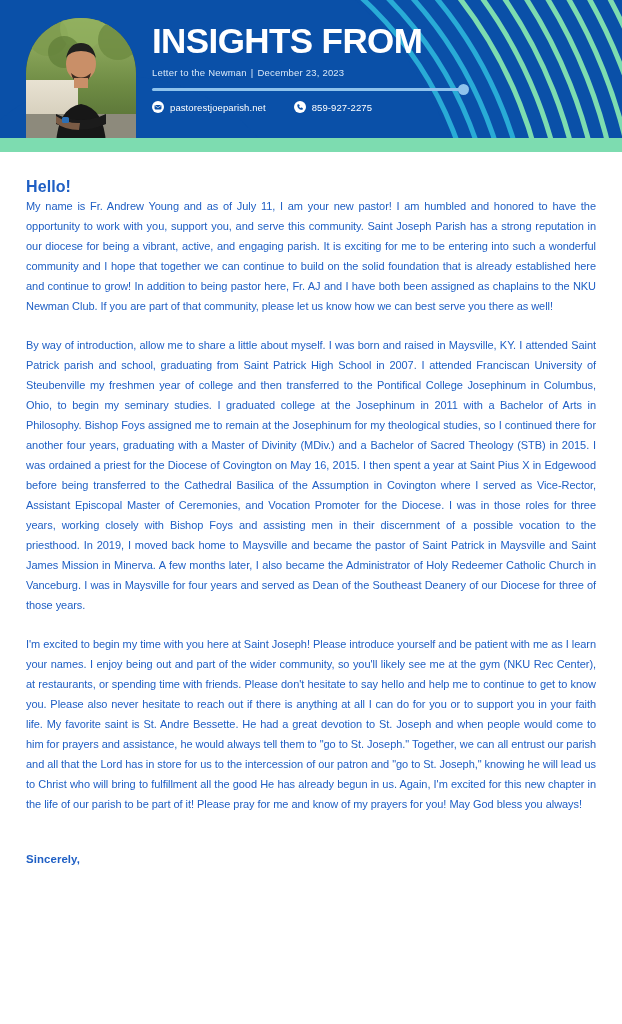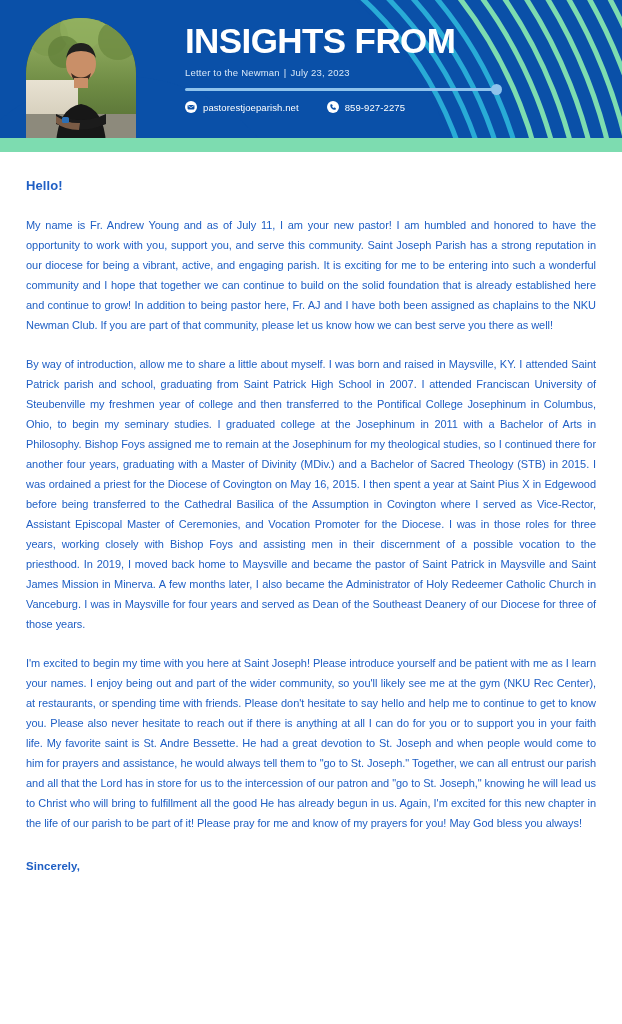--- a/index.html
+++ b/index.html
@@ -27,21 +27,21 @@
     width:110px; height:126px;
     border-radius:55px 55px 6px 6px;
     overflow:hidden;
     background:#2b3a22;
     z-index:4;
   }
   .portrait-svg { display:block; width:110px; height:126px; }
 
   .header-text {
     position:absolute;
-    left:185px; top:22px;
+    left:152px; top:22px;
     z-index:5;
     width:430px;
   }
   .title-line {
     color:#ffffff;
     font-size:35px;
     font-weight:bold;
     line-height:1.06;
     letter-spacing:-0.6px;
     font-family:"Liberation Sans", sans-serif;
@@ -97,36 +97,35 @@
     background:#7DDCB0;
     z-index:6;
   }
 
   
   .letter {
     padding:26px 26px 0 26px;
     color:#1F5FC4;
   }
   .greeting {
-    font-size:13px;
+    font-size:16px;
     font-weight:bold;
-    margin-bottom:22px;
     letter-spacing:0.1px;
   }
   .para {
     font-size:11px;
     font-weight:normal;
     line-height:1.82;
     text-align:justify;
     letter-spacing:-0.05px;
     margin-bottom:19px;
   }
   .para:last-of-type { margin-bottom:16px; }
   .signoff {
-    margin-top:24px;
+    margin-top:36px;
     font-size:11.4px;
     font-weight:bold;
     line-height:1.72;
   }
   .signoff div { letter-spacing:0.1px; }
 </style>
 </head>
 <body>
 
 <div class="header">
@@ -213,21 +212,21 @@
       <path d="M 30 96 q 25 12 50 0 l 0 10 q -25 11 -50 0 Z" fill="#1b1b1b"></path>
       <path d="M 30 98 q 12 8 24 7 l -1 7 q -14 0 -23 -7 Z" fill="#c98f68" opacity="0.55"></path>
       <rect x="36" y="99" width="7" height="6" rx="1.5" fill="#2c6fb5"></rect>
     </svg>
   </div>
 
   <div class="header-text">
     <div class="title-line">INSIGHTS FROM</div>
 
     <div class="subtitle">
-      <span>Letter to the Newman</span><span class="sub-sep">|</span><span>July 23, 2023</span>
+      <span>Letter to the Newman</span><span class="sub-sep">|</span><span>December 23, 2023</span>
     </div>
 
     <div class="divider-row">
       <div class="divider-line"></div>
       <div class="divider-dot"></div>
     </div>
 
     <div class="contact-row">
       <div class="contact-item">
         <svg width="12" height="12" viewBox="0 0 16 16">

